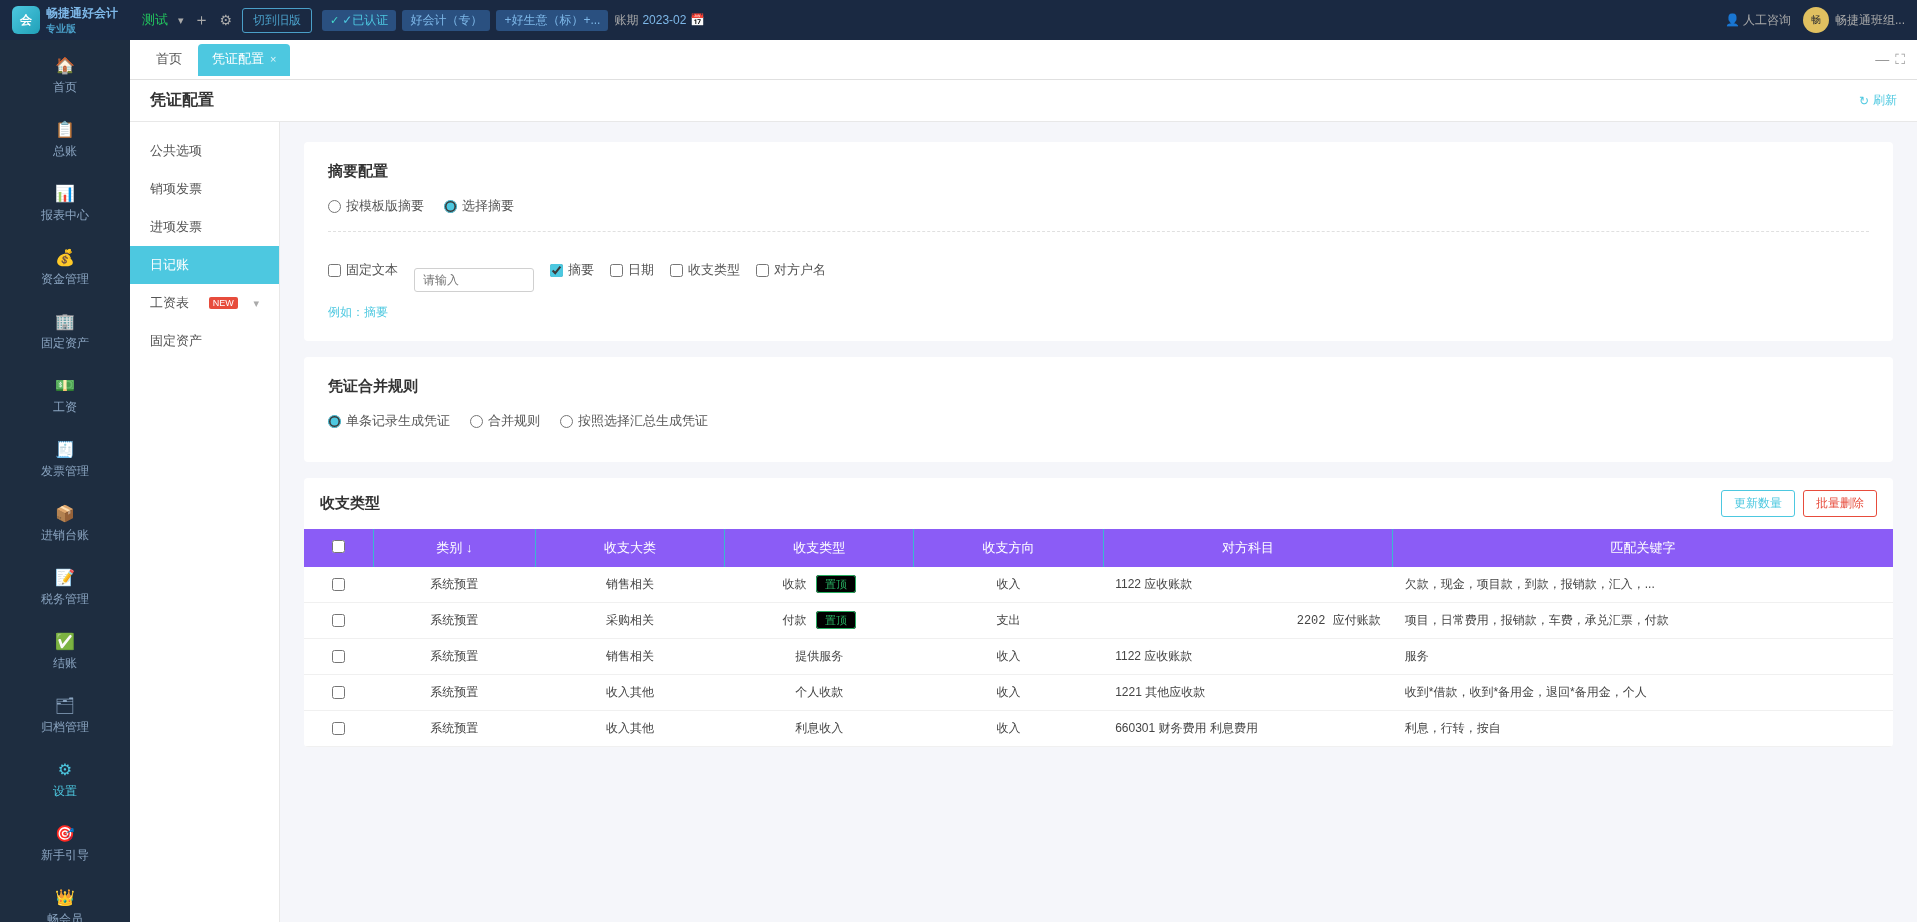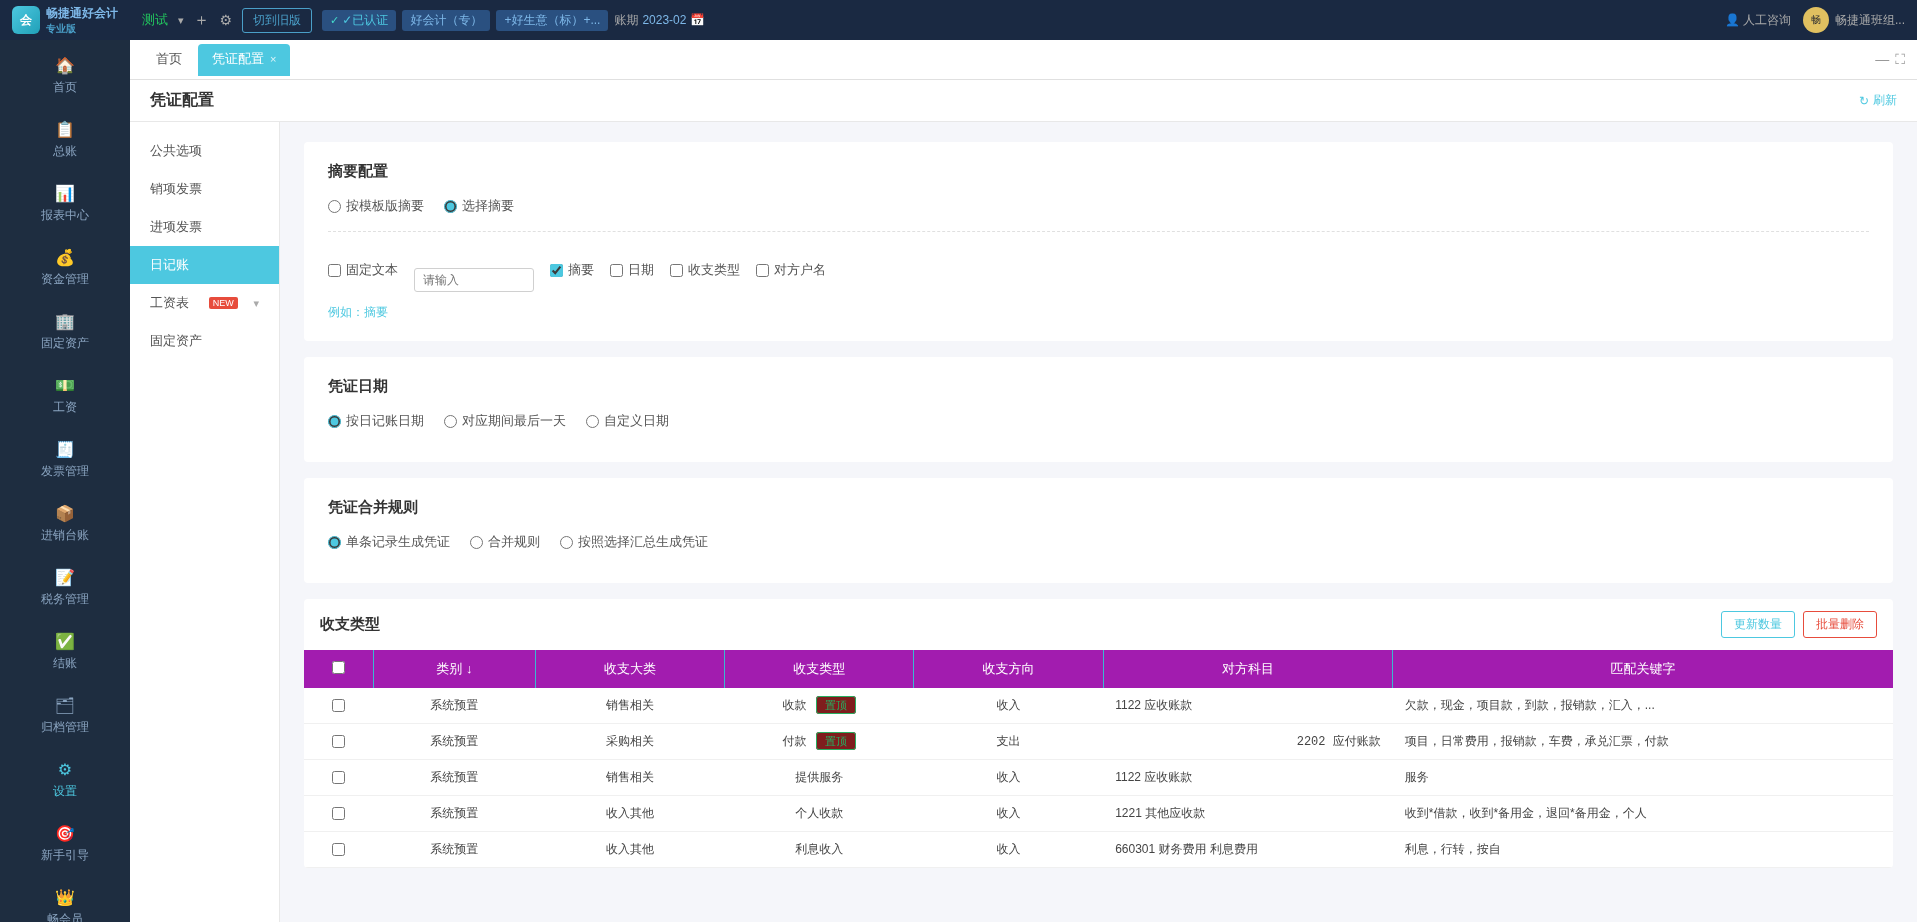--- a/index.html
+++ b/index.html
@@ -80,27 +80,27 @@
     
     .table-section { background: #fff; padding: 0; border-radius: 4px; overflow: hidden; }
     .table-header-row { display: flex; align-items: center; justify-content: space-between; padding: 12px 16px; }
     .table-section-title { font-size: 15px; font-weight: bold; color: #333; }
     .table-actions { display: flex; gap: 8px; }
     .action-btn { border: 1px solid #4dc8e0; color: #4dc8e0; background: #fff; padding: 4px 12px; border-radius: 3px; cursor: pointer; font-size: 12px; }
     .action-btn.danger { border-color: #e74c3c; color: #e74c3c; }
 
     
     .data-table { width: 100%; border-collapse: collapse; }
-    .data-table th { background: #a21caf; color: #fff; padding: 10px 28px; text-align: center; font-size: 13px; font-weight: normal; border-right: 1px solid #3ab8d0; }
+    .data-table th { background: #8b5cf6; color: #fff; padding: 10px 28px; text-align: center; font-size: 13px; font-weight: normal; border-right: 1px solid #3ab8d0; }
     .data-table th:last-child { border-right: none; }
     .data-table td { padding: 9px 12px; text-align: center; border-bottom: 1px solid #f0f0f0; font-size: 12px; color: #444; }
     .th-checkbox { width: 40px; }
 
     
-    .status-tag { background: #7f1d1d; color: #27ae60; border: 1px solid #27ae60; padding: 2px 8px; border-radius: 3px; font-size: 11px; cursor: pointer; }
+    .status-tag { background: #000000; color: #27ae60; border: 1px solid #27ae60; padding: 2px 8px; border-radius: 3px; font-size: 11px; cursor: pointer; }
 
     .checkbox-cell { display: flex; justify-content: center; }
 
     
     ::-webkit-scrollbar { width: 6px; }
     ::-webkit-scrollbar-track { background: #f0f0f0; }
     ::-webkit-scrollbar-thumb { background: #c0c0c0; border-radius: 3px; }
   </style>
 </head>
 <body>
@@ -289,37 +289,20 @@
             <label class="radio-label">
               <input type="checkbox" style="">
               <span>对方户名</span>
             </label>
           </div>
           <div class="example-text">
             <span>例如：摘要</span>
           </div>
         </div>
 
-        <div class="section">
-          <div class="section-title">凭证日期</div>
-          <div class="radio-group">
-            <label class="radio-label">
-              <input type="radio" name="voucher_date" checked="" style="">
-              <span>按日记账日期</span>
-            </label>
-            <label class="radio-label">
-              <input type="radio" name="voucher_date" style="">
-              <span>对应期间最后一天</span>
-            </label>
-            <label class="radio-label">
-              <input type="radio" name="voucher_date" style="">
-              <span>自定义日期</span>
-            </label>
-          </div>
-        </div>
 
         <div class="section">
           <div class="section-title">凭证合并规则</div>
           <div class="radio-group">
             <label class="radio-label">
               <input type="radio" name="merge_rule" checked="" style="">
               <span>单条记录生成凭证</span>
             </label>
             <label class="radio-label">
               <input type="radio" name="merge_rule" style="">

